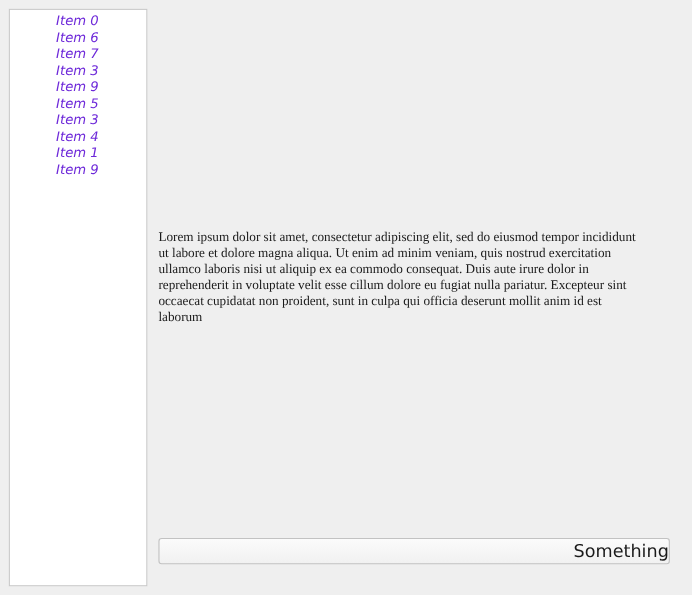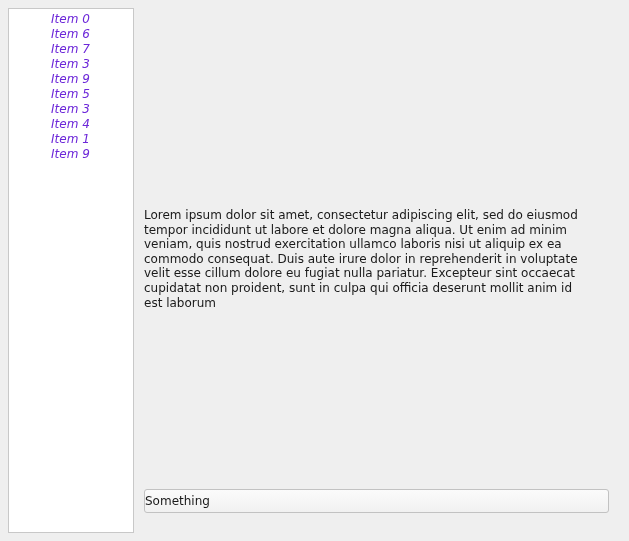--- a/index.html
+++ b/index.html
@@ -58,34 +58,35 @@
   }
   .paragraph {
     position: absolute;
     left: 4px;
     top: 200px;
     width: 437px;
     font-size: 12px;
     line-height: 14.6px;
     color: #1a1a1a;
     text-align: left;
+    font-family: Liberation Serif, serif;
   }
   .action-button {
     position: absolute;
     left: 4px;
     bottom: 20px;
     width: 465px;
     height: 24px;
     background: linear-gradient(to bottom, #fbfbfb 0%, #f1f1f1 100%);
     border: 1px solid #c2c2c2;
     border-radius: 3px;
     font-family: "DejaVu Sans", sans-serif;
-    font-size: 12px;
+    font-size: 16px;
     color: #1a1a1a;
-    text-align: left;
+    text-align: right;
     line-height: 22px;
     box-sizing: border-box;
     padding: 0;
     cursor: default;
   }
 </style>
 </head>
 <body>
 
 <div class="window">

